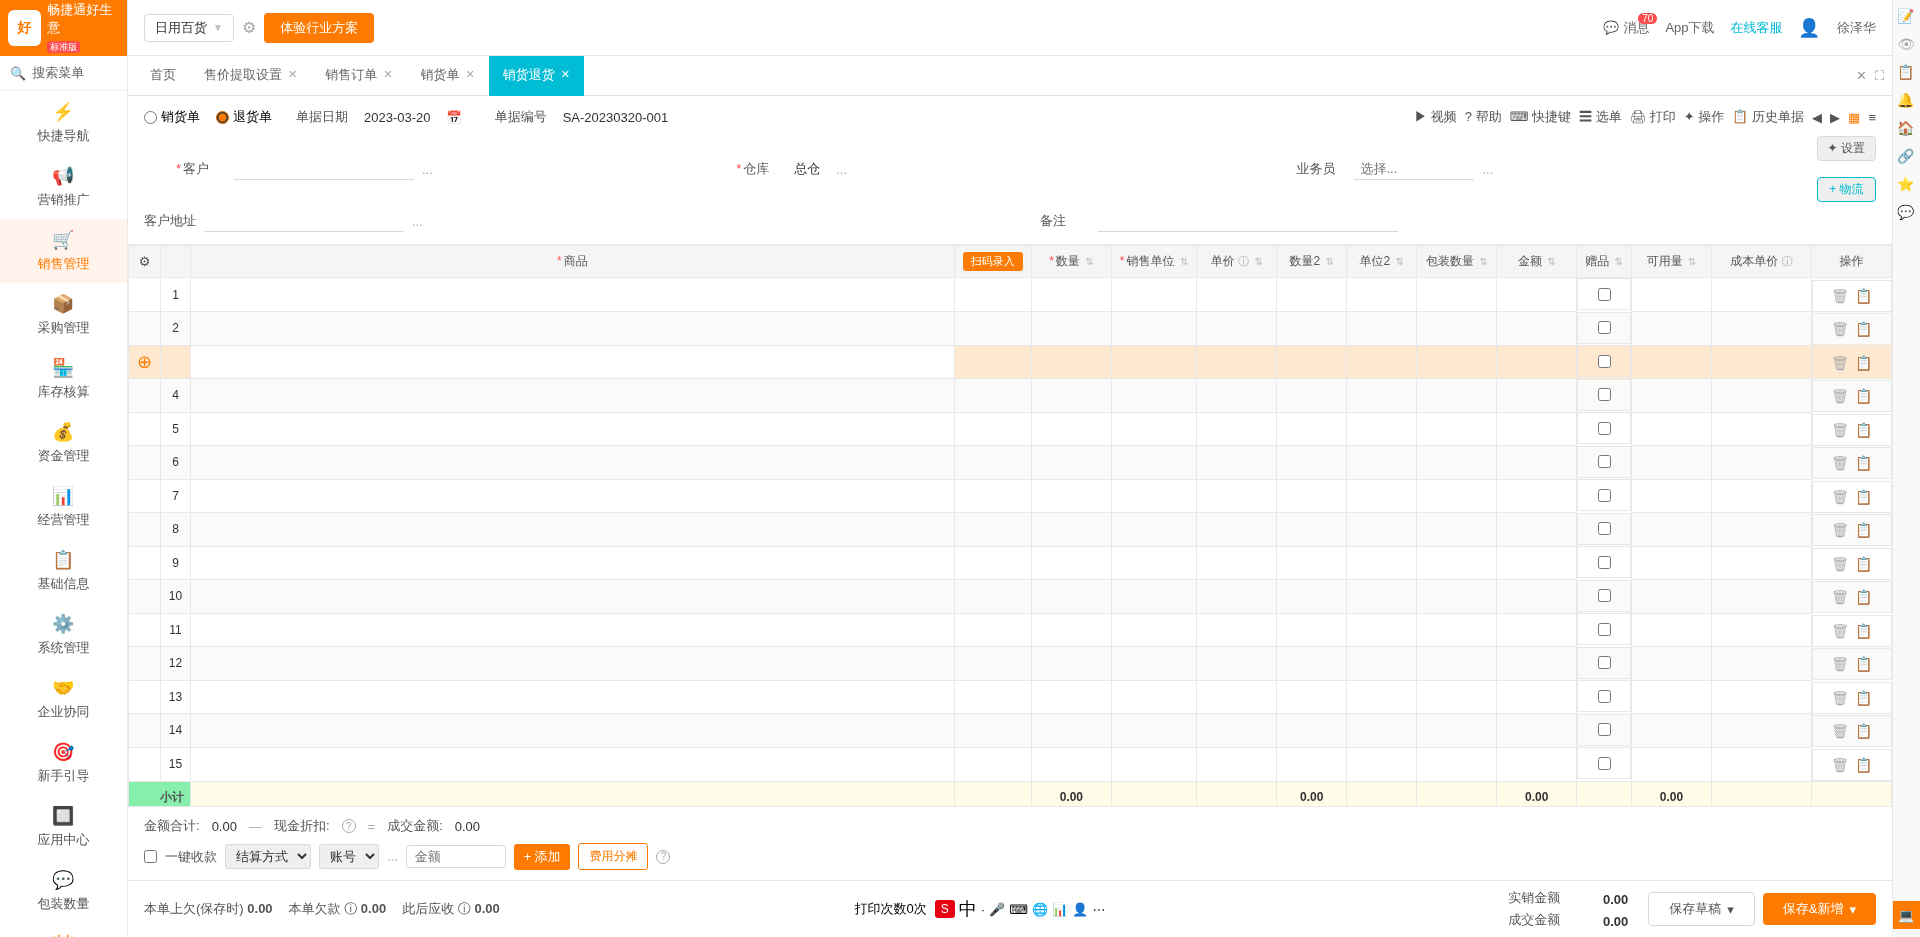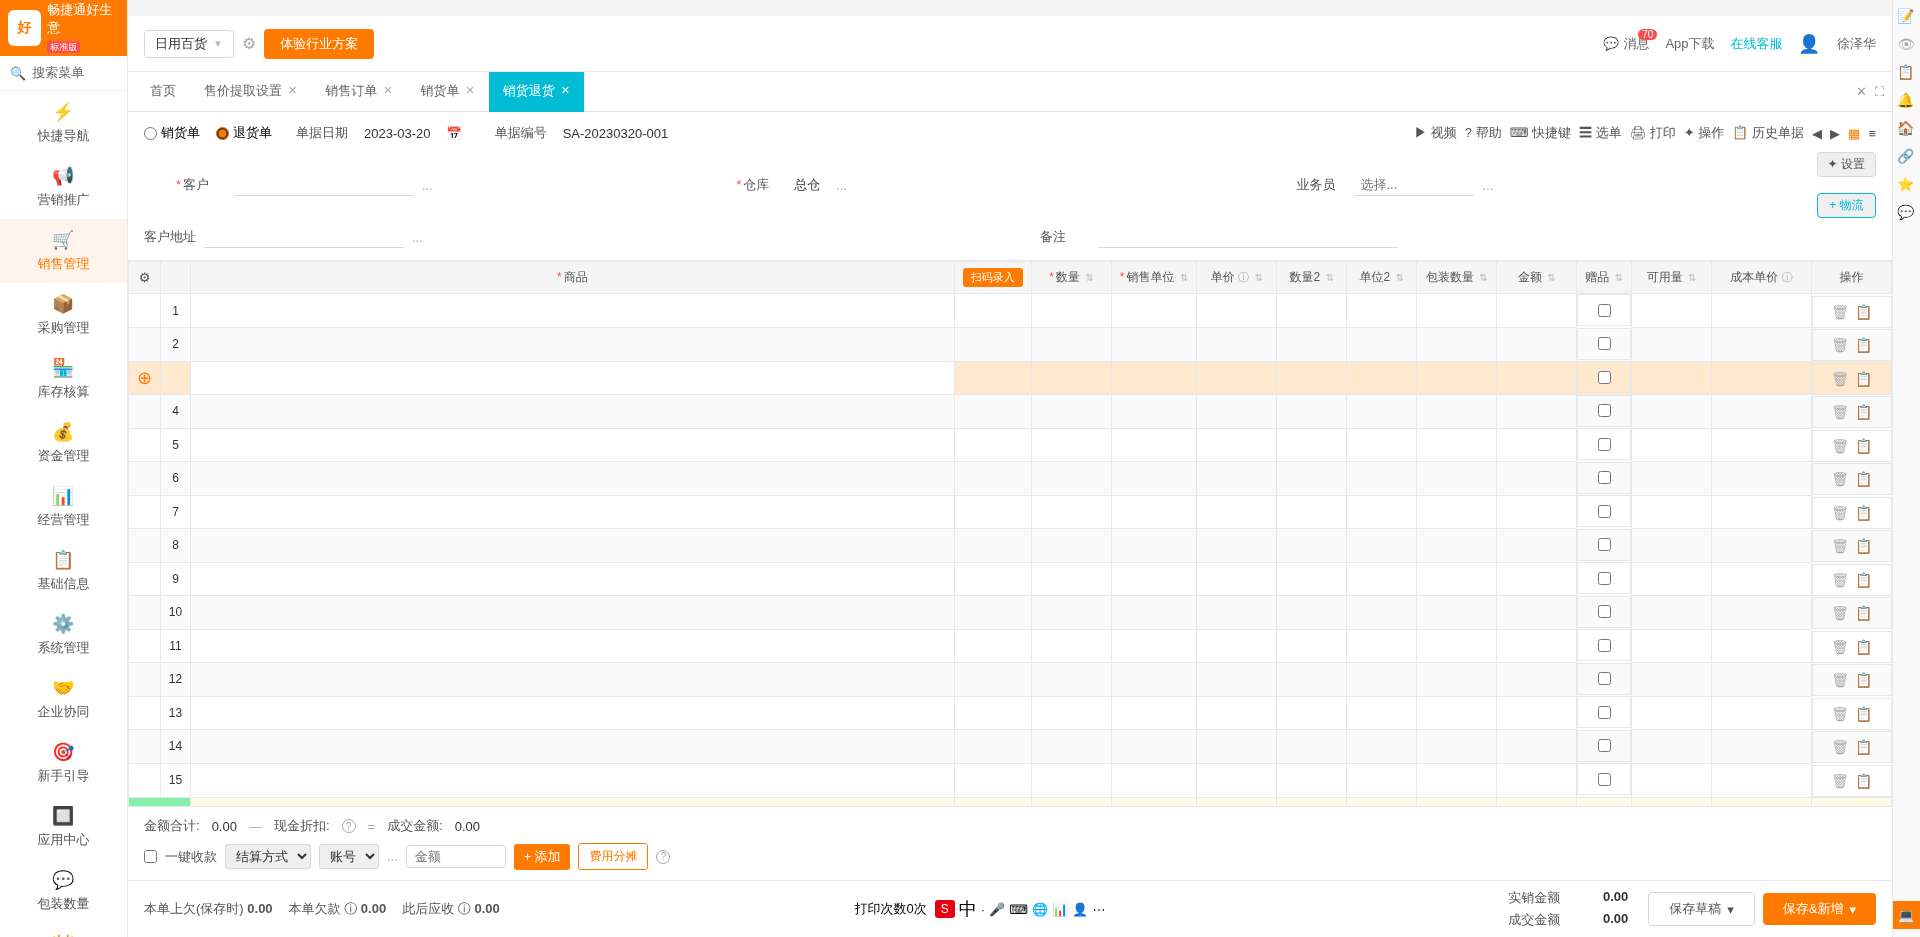--- a/index.html
+++ b/index.html
@@ -14,21 +14,21 @@
     .logo-badge { background: #ff4d4d; color: #fff; font-size: 9px; padding: 1px 3px; border-radius: 3px; }
     .sidebar-search { display: flex; align-items: center; padding: 8px 10px; gap: 6px; border-bottom: 1px solid #f0f0f0; cursor: pointer; color: #666; }
     .sidebar-item { display: flex; flex-direction: column; align-items: center; padding: 10px 8px; cursor: pointer; color: #555; gap: 4px; font-size: 12px; }
     .sidebar-item.active { background: #fff3eb; color: #ff7a00; }
     .sidebar-item .s-icon { font-size: 18px; }
 
     
     .main { flex: 1; display: flex; flex-direction: column; overflow: hidden; }
 
     
-    .topbar { background: #fff; height: 56px; display: flex; align-items: center; justify-content: space-between; padding: 0 16px; border-bottom: 1px solid #e8e8e8; flex-shrink: 0; margin-top: 16px; }
+    .topbar { background: #fff; height: 56px; display: flex; align-items: center; justify-content: space-between; padding: 0 16px; border-bottom: 1px solid #e8e8e8; flex-shrink: 0; }
     .topbar-left { display: flex; align-items: center; gap: 8px; }
     .topbar-select { display: flex; align-items: center; gap: 6px; border: 1px solid #d9d9d9; border-radius: 4px; padding: 4px 10px; cursor: pointer; color: #333; }
     .topbar-btn { background: #ff7a00; color: #fff; border: none; border-radius: 4px; padding: 6px 16px; cursor: pointer; font-size: 13px; }
     .topbar-right { display: flex; align-items: center; gap: 16px; color: #666; font-size: 13px; }
     .topbar-msg { position: relative; cursor: pointer; }
     .msg-badge { position: absolute; top: -6px; right: -8px; background: #ff4d4d; color: #fff; border-radius: 8px; font-size: 10px; padding: 0 4px; }
 
     
     .tabs { background: #fff; display: flex; align-items: center; border-bottom: 1px solid #e0e0e0; height: 40px; padding: 0 8px; flex-shrink: 0; }
     .tab { display: flex; align-items: center; gap: 6px; padding: 0 14px; height: 40px; cursor: pointer; color: #666; border-bottom: 2px solid transparent; font-size: 13px; white-space: nowrap; }
@@ -91,21 +91,21 @@
     .btn-feiyong { background: #fff; border: 1px solid #ff7a00; color: #ff7a00; border-radius: 3px; padding: 4px 10px; cursor: pointer; font-size: 12px; }
     .checkbox-small { accent-color: #ff7a00; }
 
     
     .footer { background: #fff; padding: 8px 16px; border-top: 1px solid #e8e8e8; display: flex; align-items: center; justify-content: space-between; flex-shrink: 0; }
     .footer-info { display: flex; align-items: center; gap: 16px; color: #555; font-size: 12px; }
     .footer-actions { display: flex; gap: 8px; align-items: center; }
     .btn-save-draft { border: 1px solid #d9d9d9; background: #fff; color: #555; border-radius: 4px; padding: 7px 20px; cursor: pointer; display: flex; align-items: center; gap: 6px; }
     .btn-save-new { background: #ff7a00; color: #fff; border: none; border-radius: 4px; padding: 7px 20px; cursor: pointer; display: flex; align-items: center; gap: 6px; }
     .footer-summary { display: flex; flex-direction: column; gap: 4px; align-items: flex-end; margin-right: 12px; }
-    .summary-row { display: flex; align-items: flex-start; gap: 8px; font-size: 13px; color: #555; margin-left: 48px; }
+    .summary-row { display: flex; align-items: flex-end; gap: 8px; font-size: 13px; color: #555; margin-left: 48px; }
     .summary-val { color: #333; font-weight: bold; min-width: 60px; text-align: right; }
 
     
     .right-panel { width: 28px; background: #f9f9f9; border-left: 1px solid #e8e8e8; display: flex; flex-direction: column; align-items: center; padding: 8px 0; gap: 12px; flex-shrink: 0; }
     .r-icon { color: #aaa; font-size: 14px; cursor: pointer; writing-mode: horizontal-tb; }
 
     .content-wrapper { flex: 1; display: flex; flex-direction: column; overflow: hidden; }
 
     .select-arrow { color: #bbb; font-size: 10px; }
   </style>

